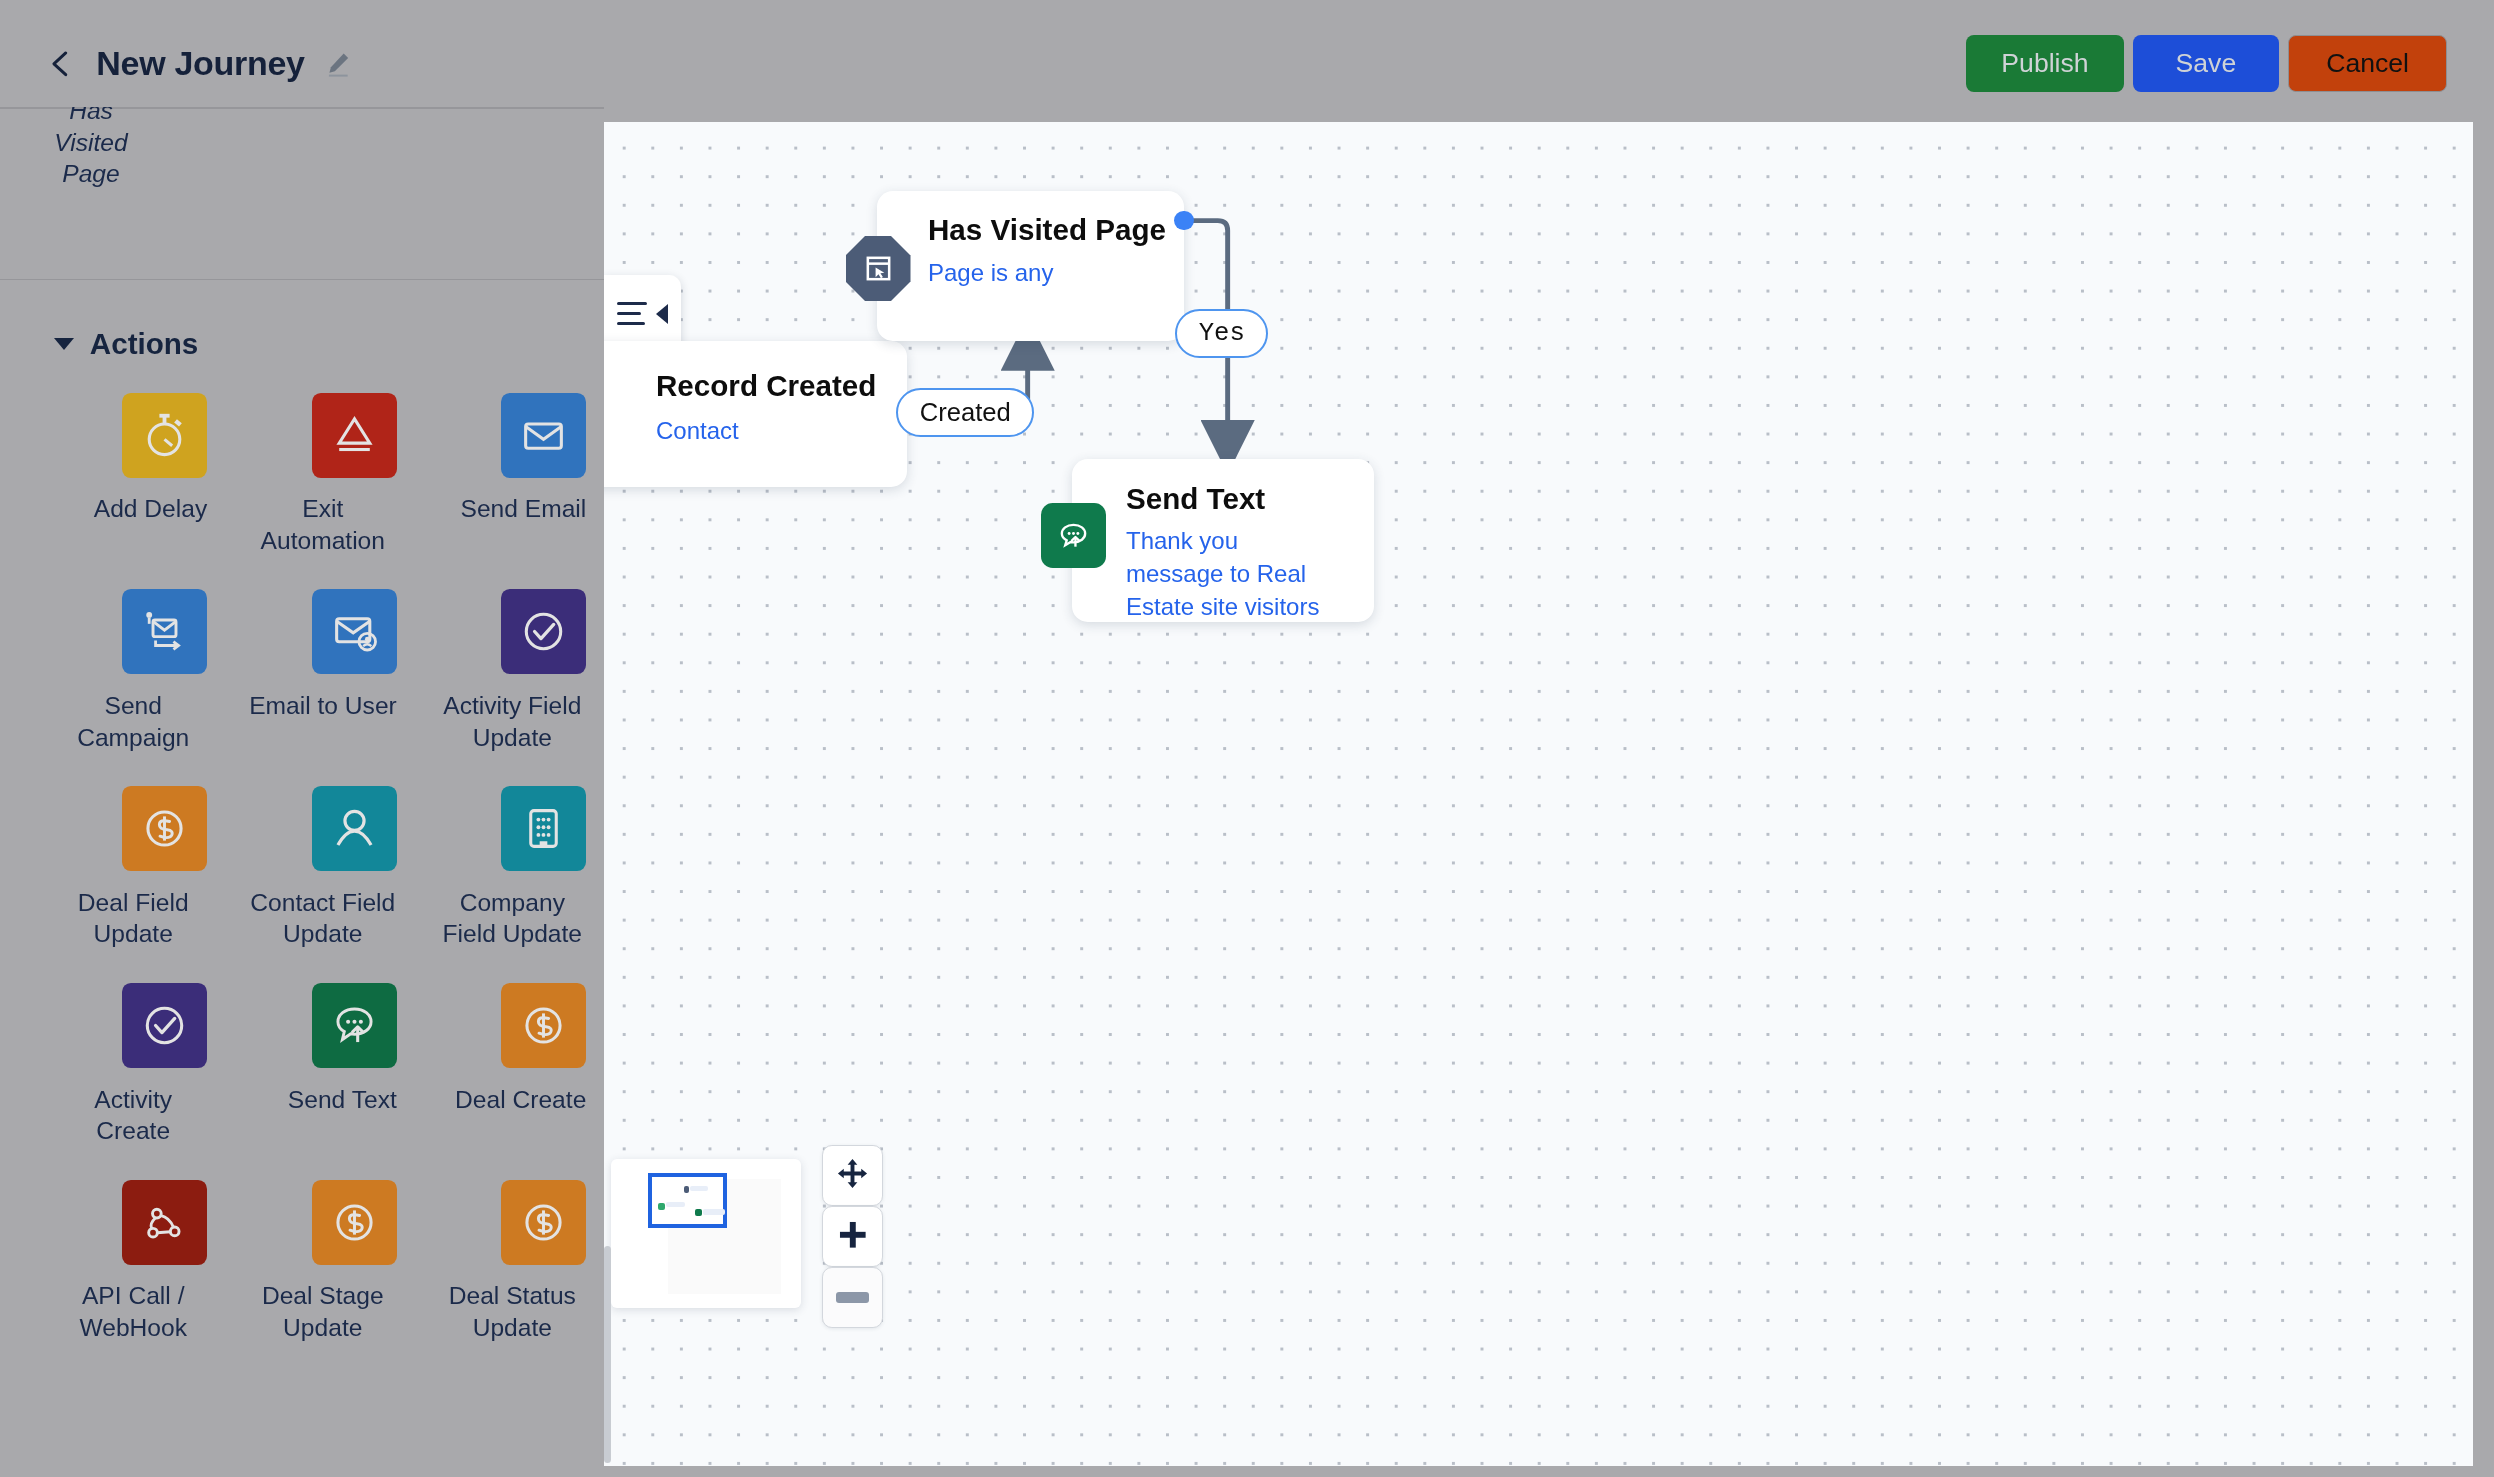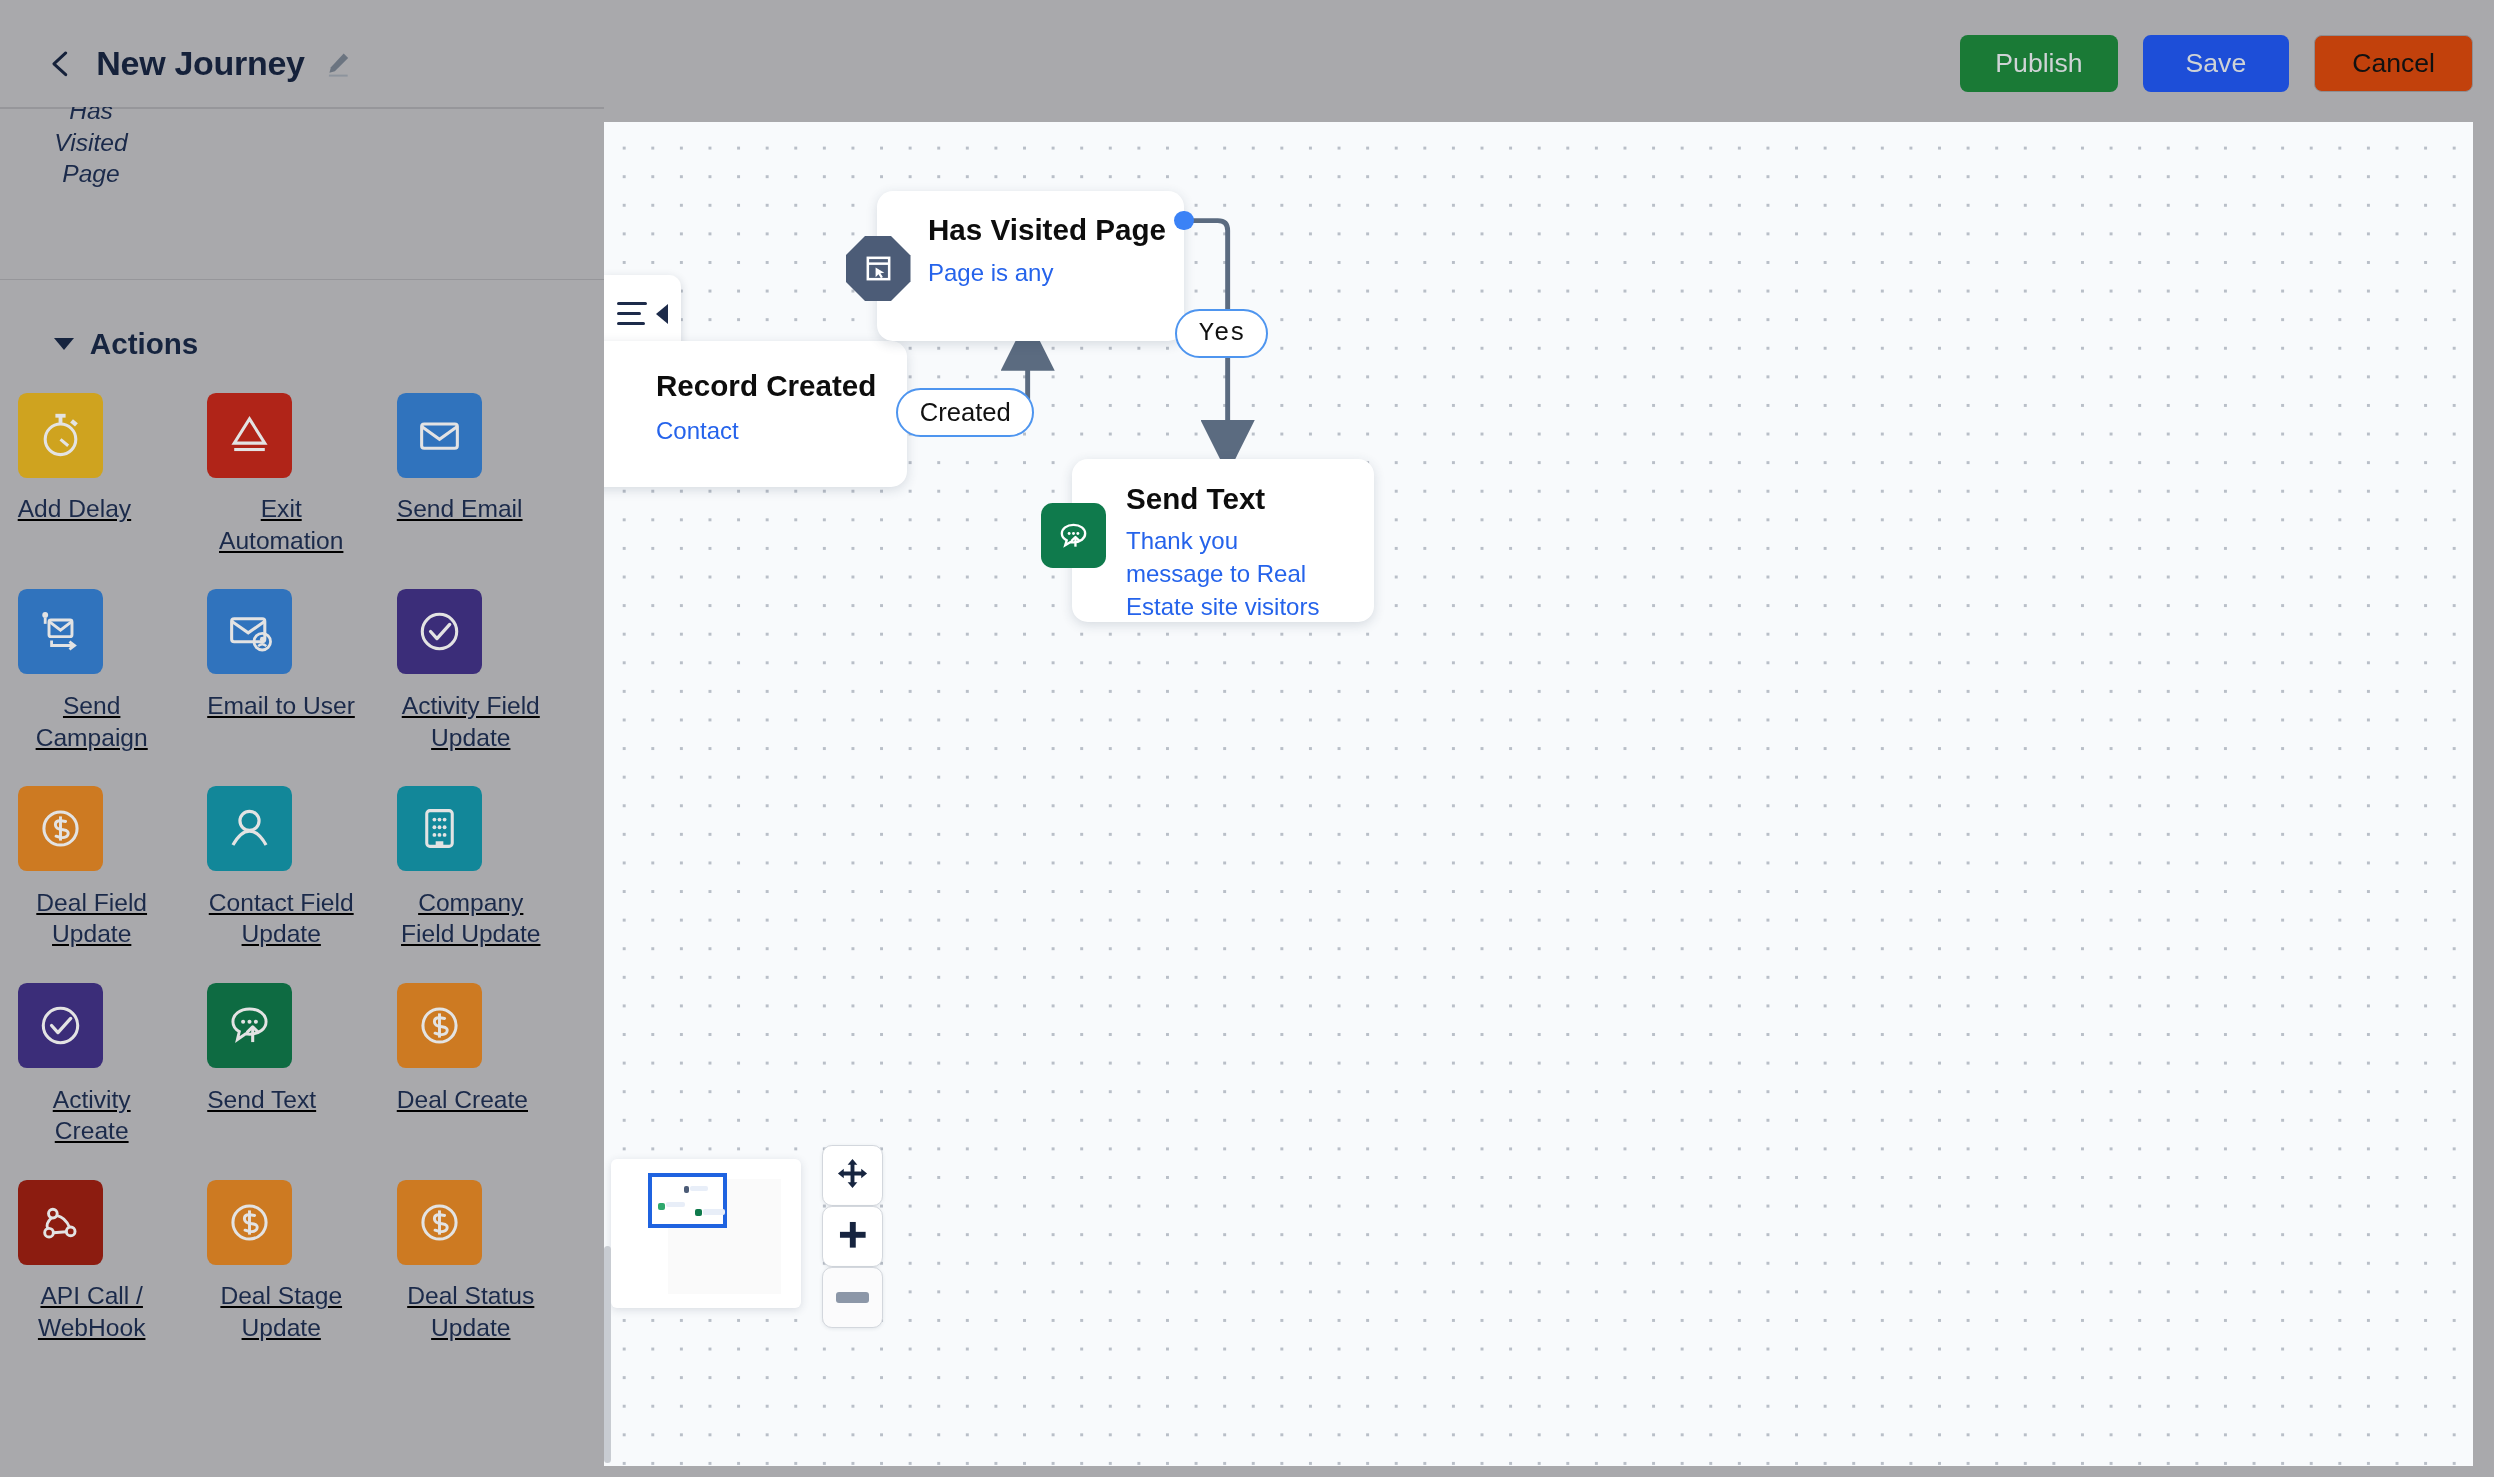--- a/index.html
+++ b/index.html
@@ -19,22 +19,22 @@
   }
   .hdr-left { display: flex; align-items: center; padding-left: 47px; gap: 19.7px; }
   .back-chevron { width: 29.6px; height: 29.6px; position: relative; cursor: pointer; }
   .back-chevron svg { display: block; }
   .page-title {
     font-size: 34px; font-weight: 700; color: #15213a; letter-spacing: -0.3px;
     white-space: nowrap;
   }
   .edit-pencil { width: 27.6px; height: 27.6px; cursor: pointer; }
   .hdr-right {
-    margin-left: auto; display: flex; align-items: flex-end; gap: 25px;
-    padding-right: 21px;
+    margin-left: auto; display: flex; align-items: flex-end; gap: 9px;
+    padding-right: 47px;
   }
   .btn {
     height: 57px; border-radius: 7.9px; font-size: 26.6px;
     display: flex; align-items: center; justify-content: center;
     cursor: pointer; border: none; white-space: nowrap;
     font-family: "Liberation Sans", sans-serif;
   }
   .btn-publish { background: #1a7a36; color: #cfd3d6; padding: 0 35px; }
   .btn-save { background: #1d4ed8; color: #cfd3d6; padding: 0 43px; }
   .btn-cancel {
@@ -61,21 +61,21 @@
   }
   .caret-down {
     width: 0; height: 0; border-left: 10.8px solid transparent;
     border-right: 10.8px solid transparent; border-top: 12.8px solid #16243f;
   }
   .section-title { font-size: 29.6px; font-weight: 700; color: #16243f; }
   .tile-grid {
     display: grid; grid-template-columns: repeat(3, 1fr);
     row-gap: 33px; padding: 31.5px 17.7px 0 17.7px;
   }
-  .tile { display: flex; flex-direction: column; align-items: flex-start; cursor: pointer; text-decoration: underline; }
+  .tile { display: flex; flex-direction: column; align-items: flex-end; cursor: pointer; }
   .tile-icon {
     width: 85px; height: 85px; border-radius: 8.9px;
     display: flex; align-items: center; justify-content: center;
   }
   .tile-icon svg { display: block; }
   .tile-label {
     margin-top: 15.8px; font-size: 24.6px; line-height: 31.5px; color: #1b2a4a;
     text-align: center; max-width: 148px;
   }
   .sb-divider-top {

